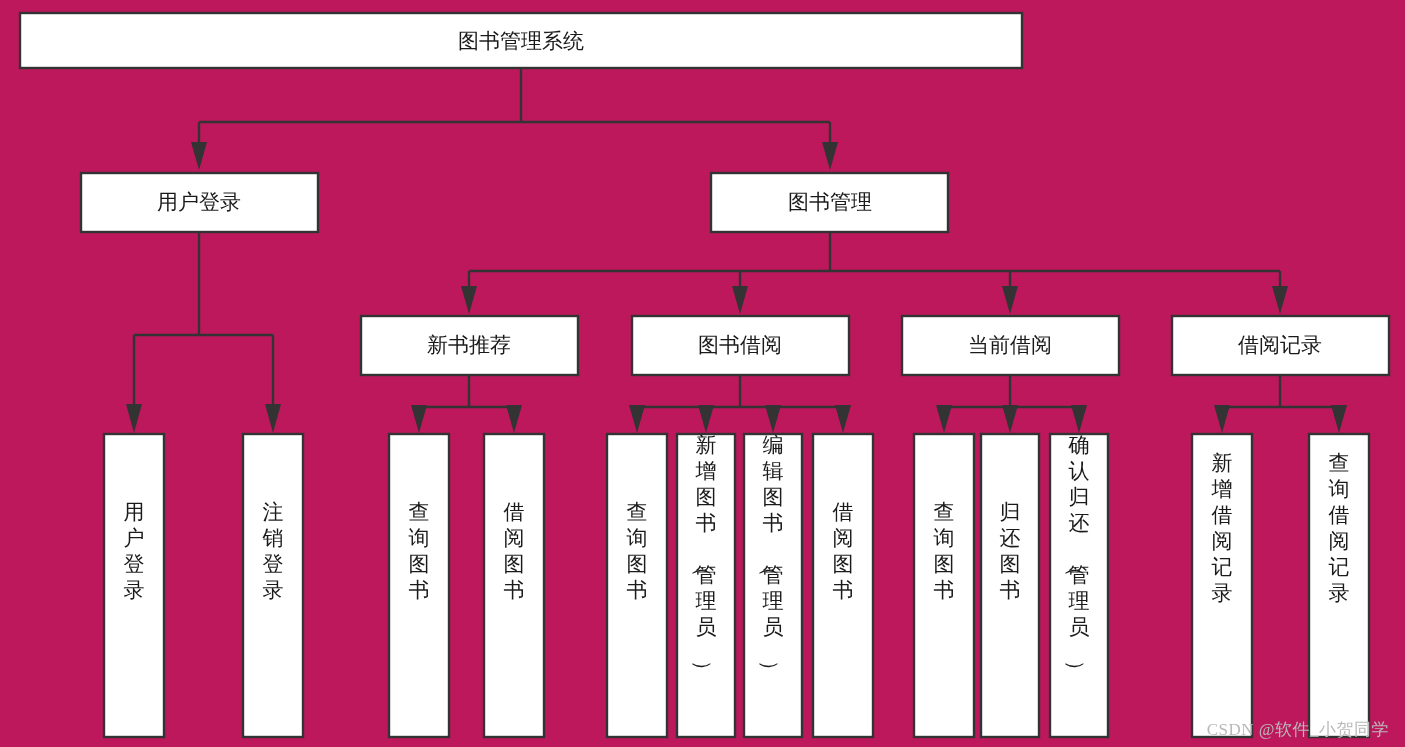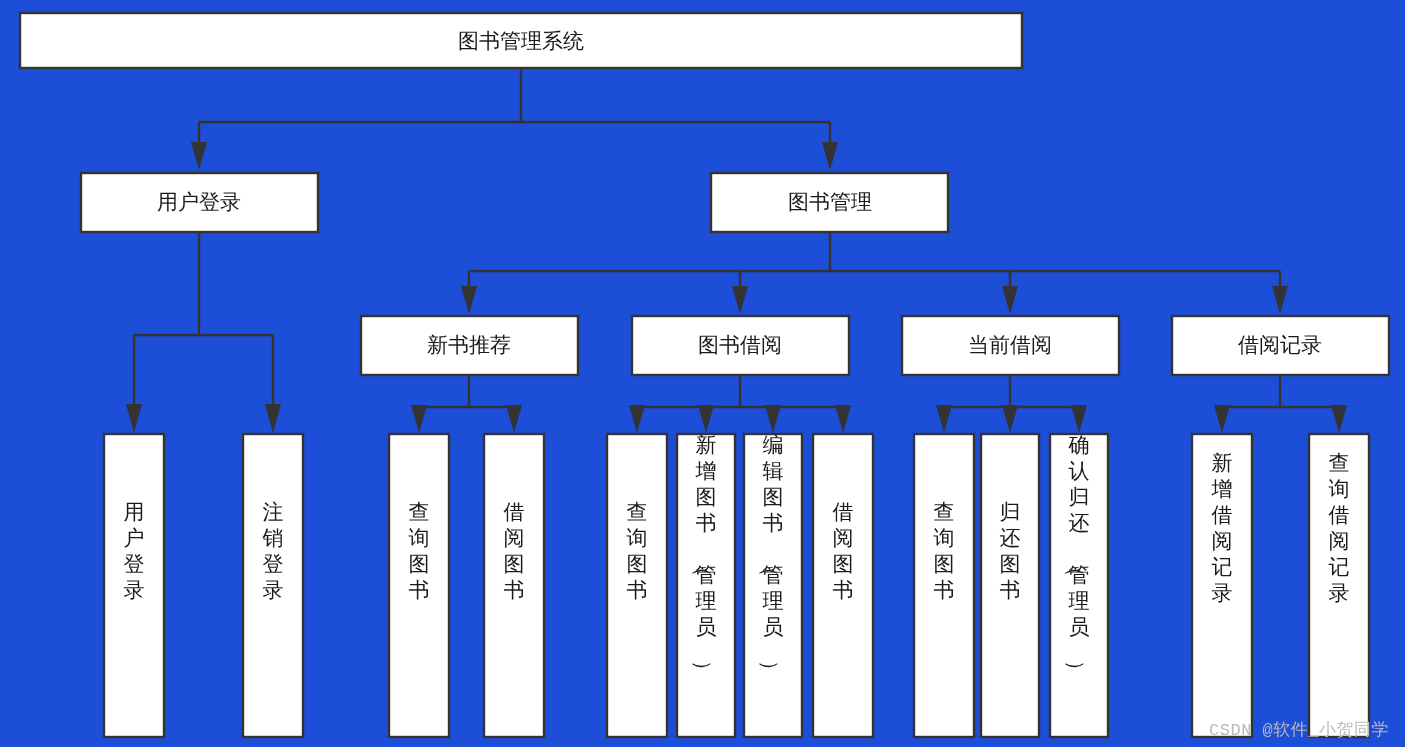--- a/index.html
+++ b/index.html
@@ -7,21 +7,21 @@
     padding: 0;
     background: #ffffff;
   }
   body {
     font-family: "Liberation Sans", "DejaVu Sans", sans-serif;
   }
   #canvas {
     position: relative;
     width: 1405px;
     height: 747px;
-    background: #1d4ed8;
+    background: #be185d;
     overflow: hidden;
   }
   svg.diagram {
     position: absolute;
     left: 0;
     top: 0;
     width: 1405px;
     height: 747px;
   }
   .node-box {
@@ -48,21 +48,21 @@
   .node-label-vert {
     font-family: "Liberation Sans", "DejaVu Sans", sans-serif;
     fill: #1a1a1a;
     font-size: 21px;
     text-anchor: middle;
   }
   .watermark {
     position: absolute;
     right: 16px;
     bottom: 6px;
-    font-family: Liberation Mono, monospace;
+    font-family: Liberation Serif, serif;
     font-size: 17px;
     color: #b9b9b9;
     letter-spacing: 0.5px;
     white-space: nowrap;
     user-select: none;
   }
 </style>
 </head>
 <body>
 

